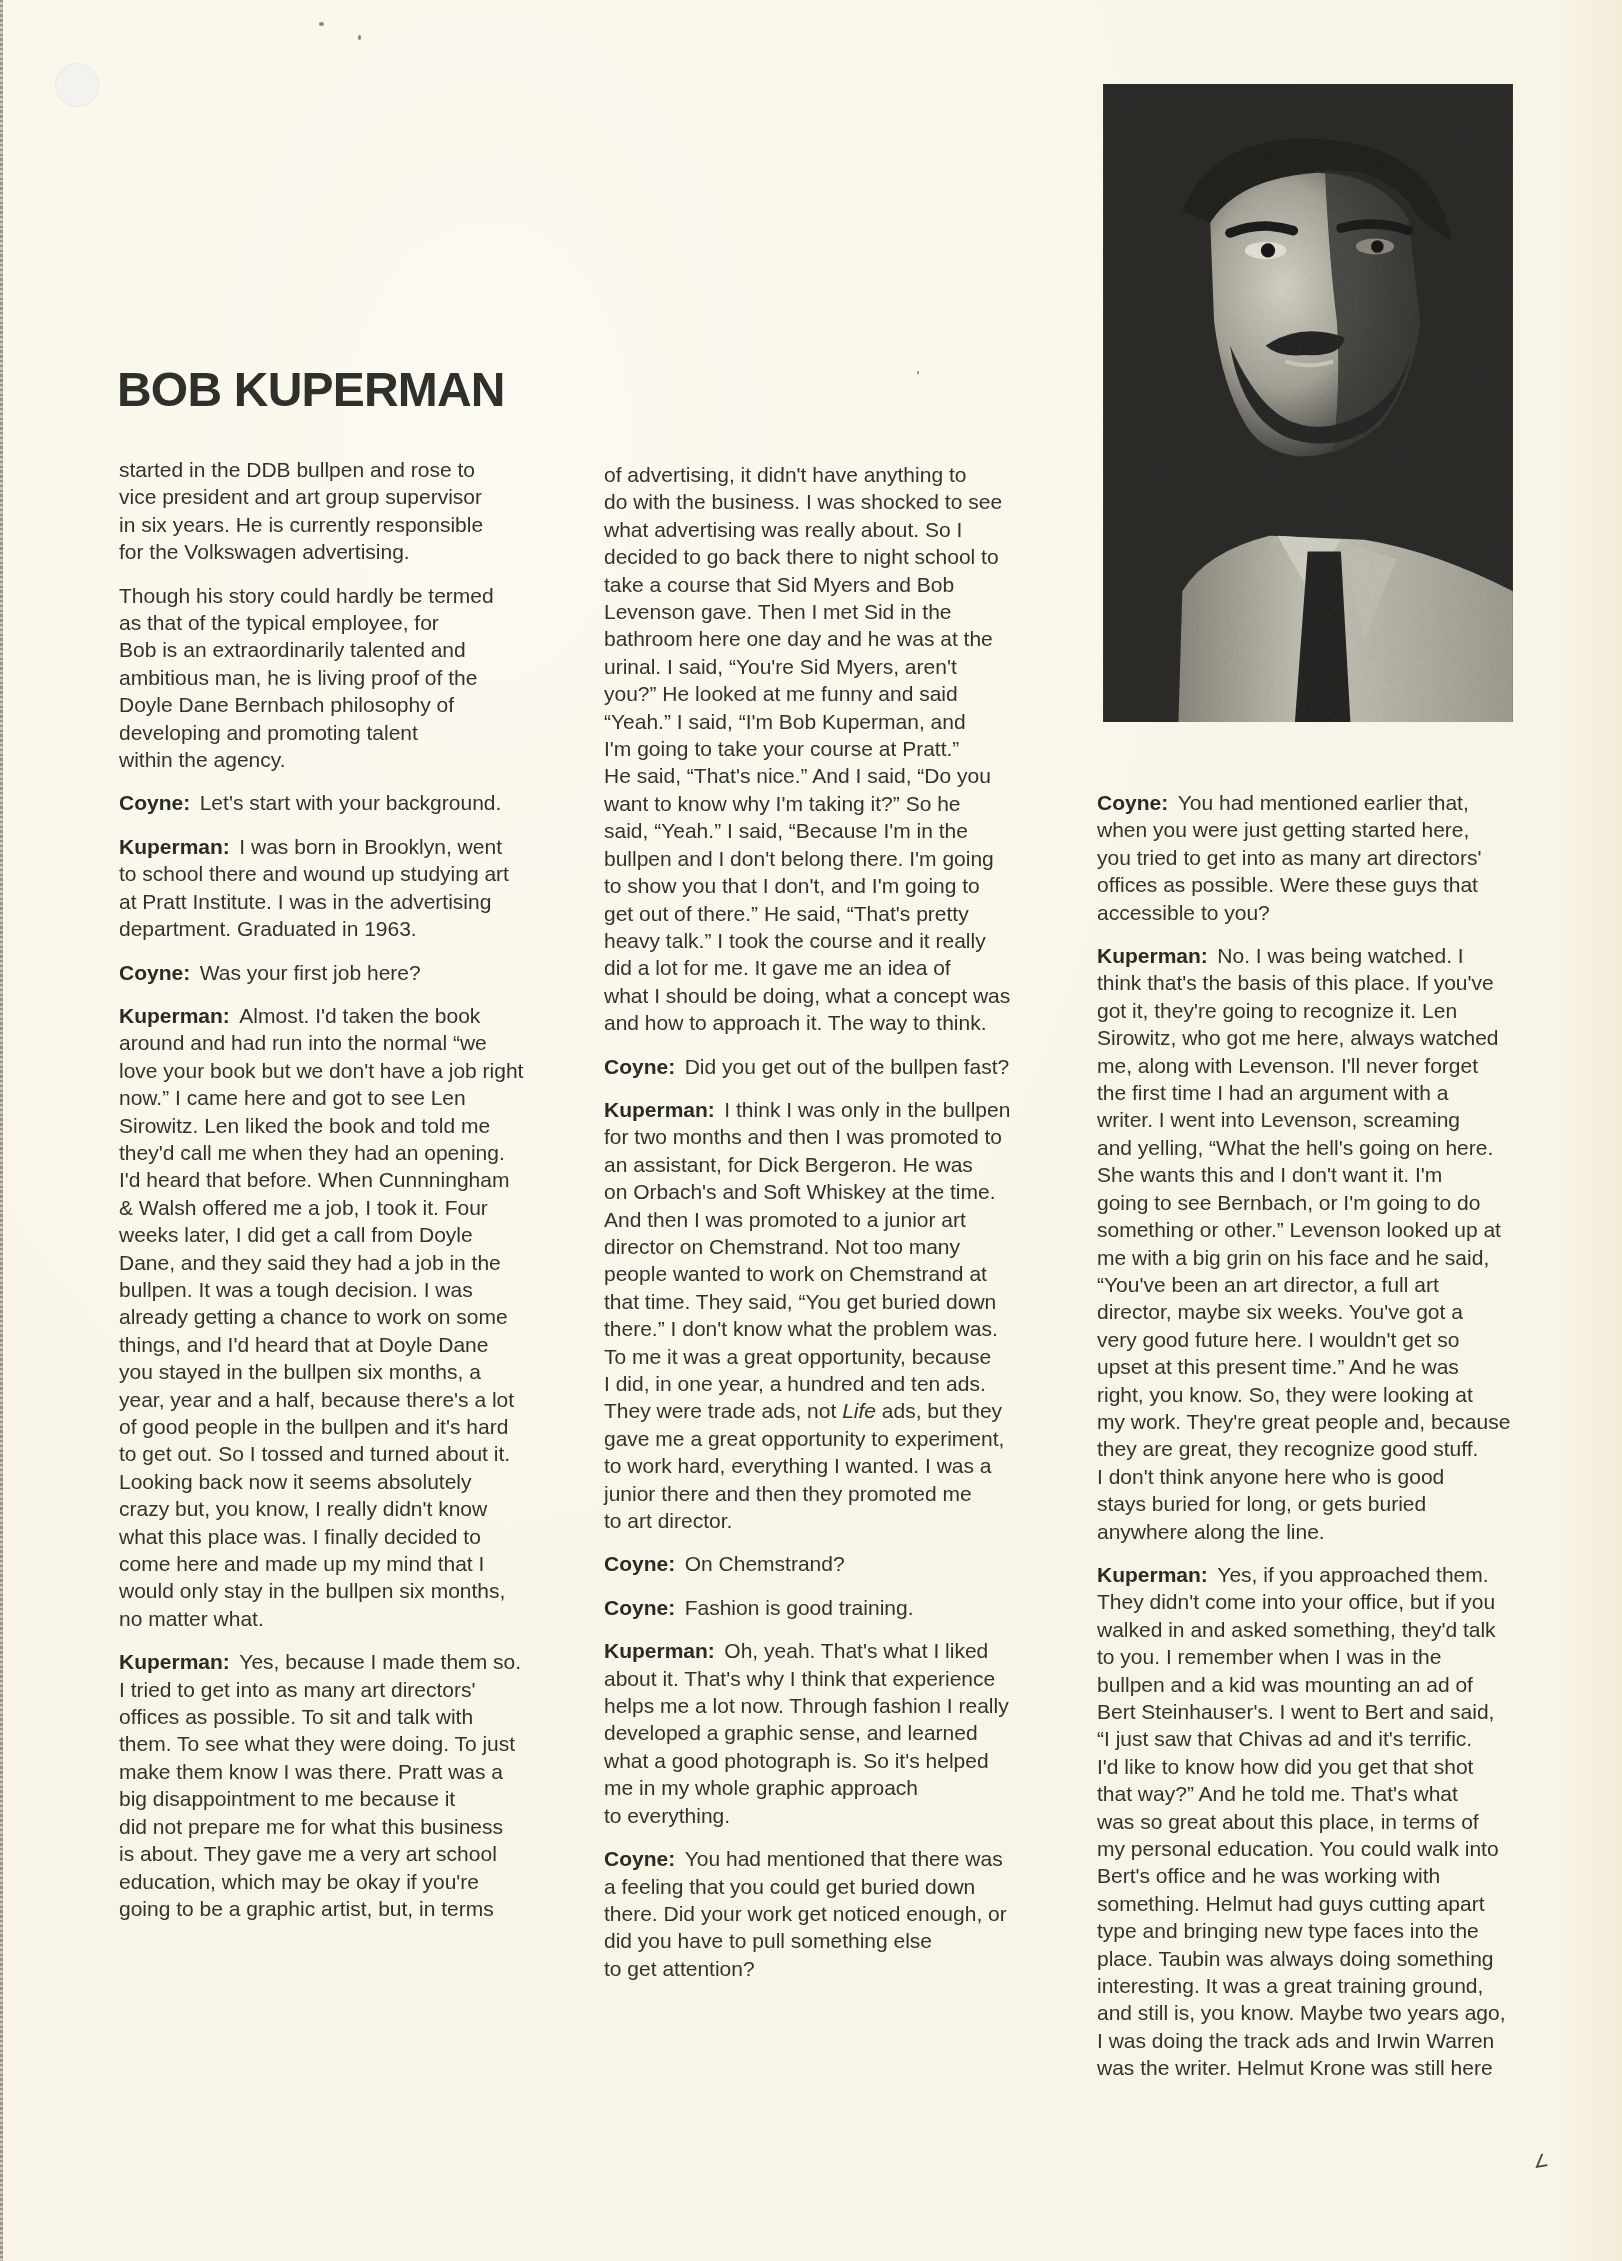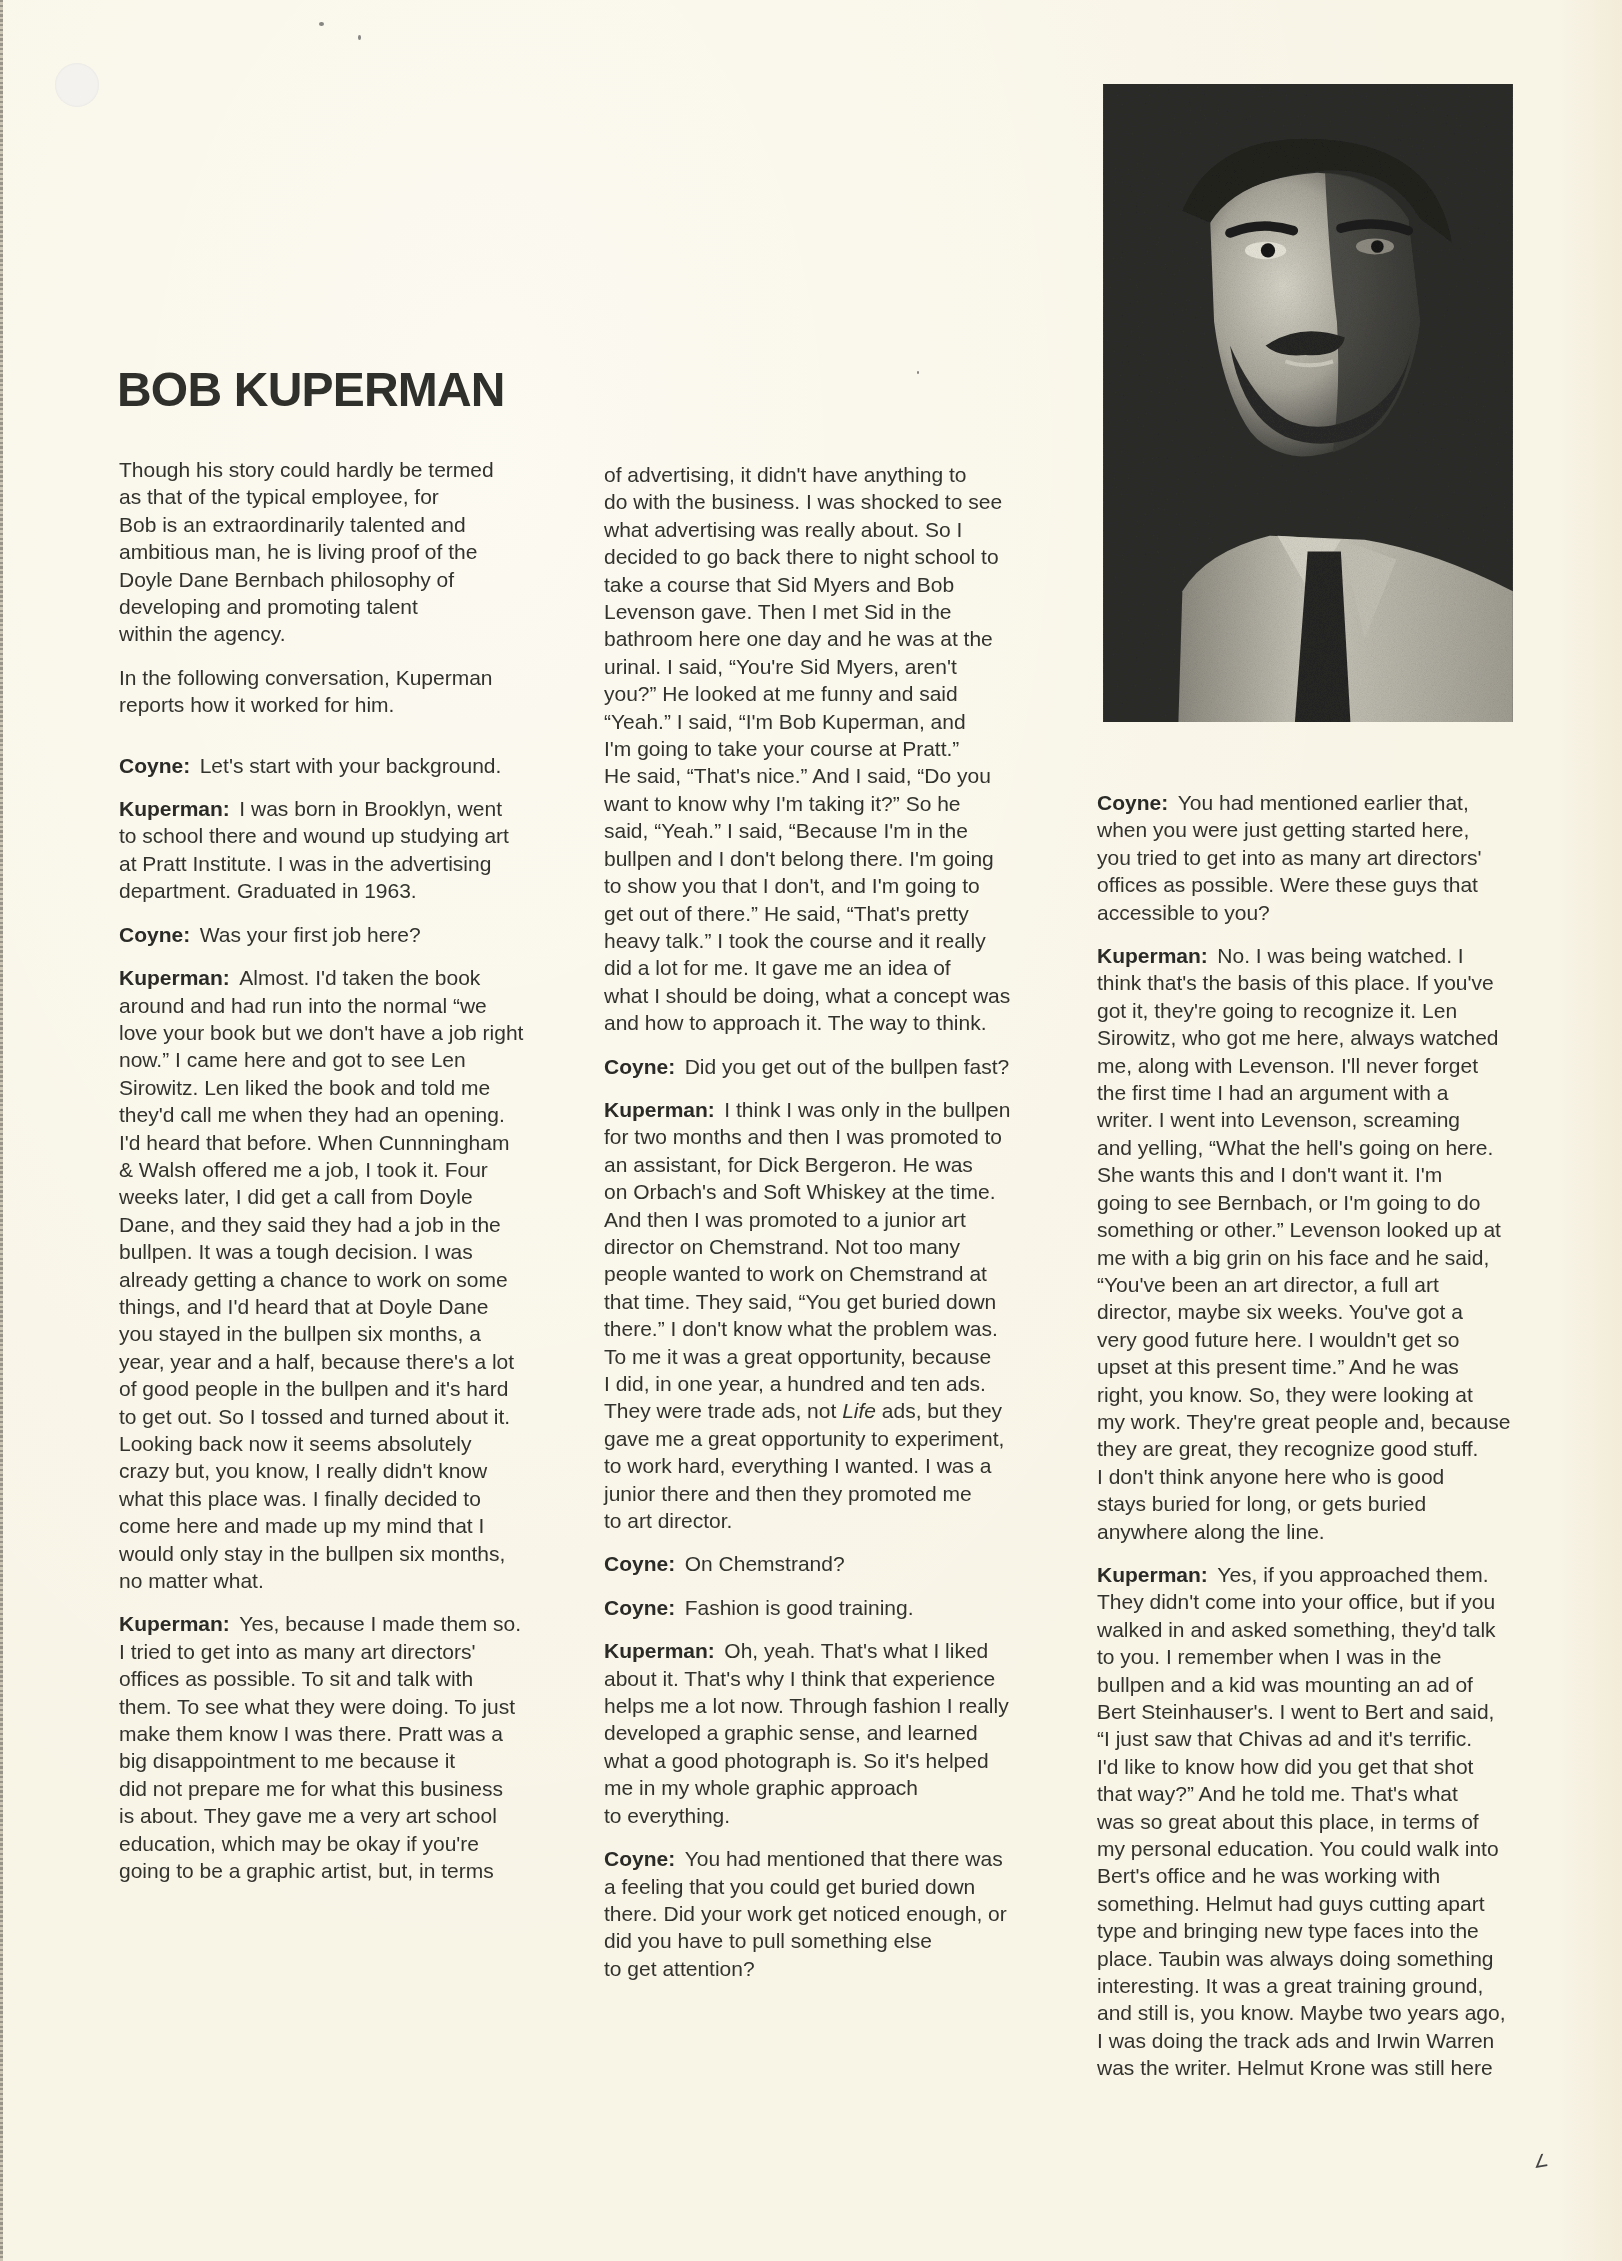--- a/index.html
+++ b/index.html
@@ -111,29 +111,31 @@
 
       <path d="M205 330 Q250 300 305 320 Q300 345 255 342 Q220 345 205 330 Z" fill="#262623"></path>
       <path d="M160 330 Q175 420 230 445 Q280 465 330 440 Q375 410 390 330 Q380 380 340 410 Q290 440 250 430 Q200 420 160 330 Z" fill="#2a2a27"></path>
 
       <path d="M230 350 Q260 360 290 350" stroke="#cfccc0" stroke-width="5" fill="none"></path>
     </g>
   </svg>
 </div>
 
 <div class="col" id="col1">
+  <p>started in the DDB bullpen and rose to
+vice president and art group supervisor
+in six years. He is currently responsible
+for the Volkswagen advertising.</p>
   <p>Though his story could hardly be termed
 as that of the typical employee, for
 Bob is an extraordinarily talented and
 ambitious man, he is living proof of the
 Doyle Dane Bernbach philosophy of
 developing and promoting talent
 within the agency.</p>
-  <p class="gap-lg">In the following conversation, Kuperman
-reports how it worked for him.</p>
 
   <p><span class="speaker">Coyne:</span><span>Let's start with your background.</span></p>
   <p><span class="speaker">Kuperman:</span><span>I was born in Brooklyn, went
 to school there and wound up studying art
 at Pratt Institute. I was in the advertising
 department. Graduated in 1963.</span></p>
   <p><span class="speaker">Coyne:</span><span>Was your first job here?</span></p>
   <p><span class="speaker">Kuperman:</span><span>Almost. I'd taken the book
 around and had run into the normal “we
 love your book but we don't have a job right

